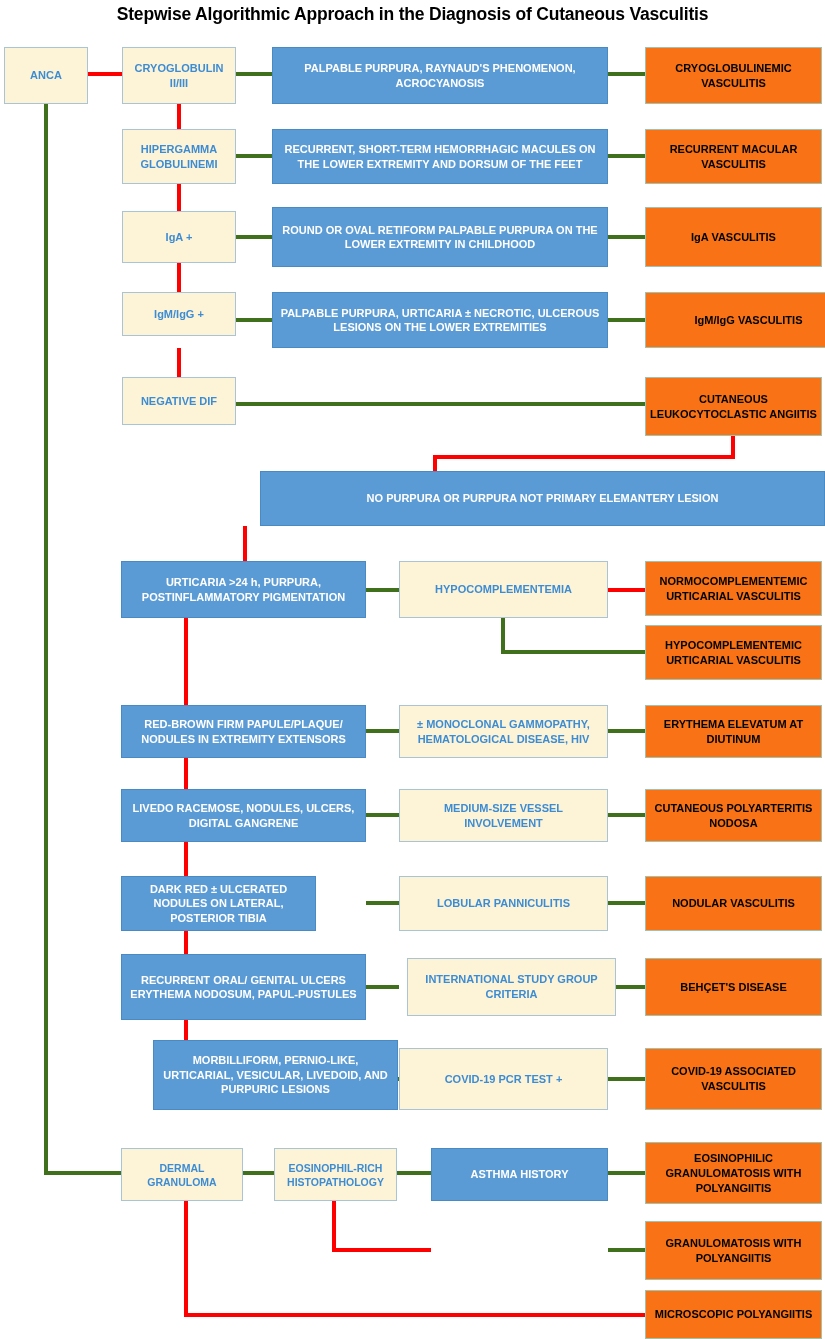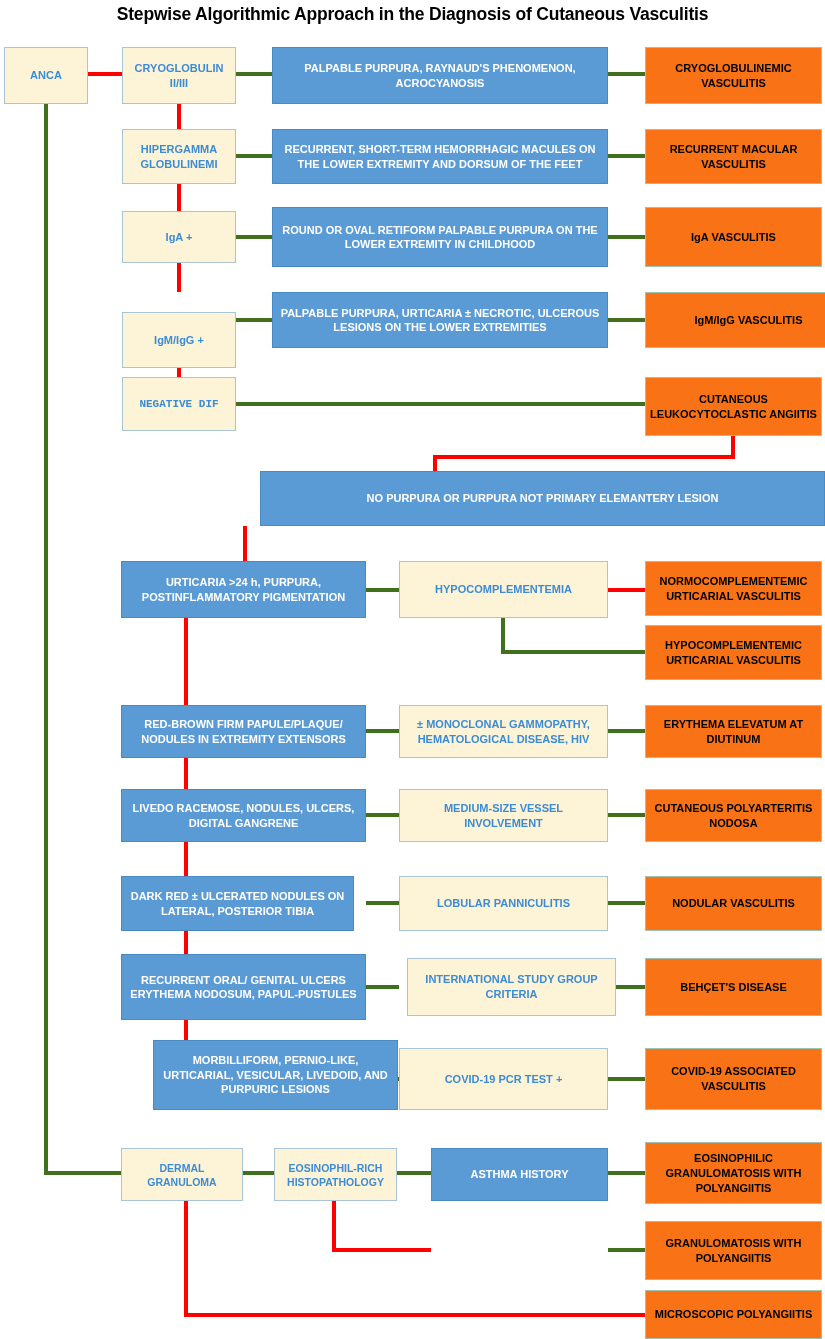--- a/index.html
+++ b/index.html
@@ -172,33 +172,33 @@
     </div>
 
   <div class="node blue" style="left:272px;top:207px;width:336px;height:60px;">
     <span class="lbl">ROUND OR OVAL RETIFORM PALPABLE PURPURA ON THE LOWER EXTREMITY IN CHILDHOOD</span>
     </div>
 
   <div class="node green" style="left:645px;top:207px;width:177px;height:60px;">
     <span class="lbl">IgA VASCULITIS</span>
     </div>
 
-  <div class="node cream" style="left:122px;top:292px;width:114px;height:56px;margin-top:20px;">
+  <div class="node cream" style="left:122px;top:292px;width:114px;height:44px;">
     <span class="lbl">IgM/IgG +</span>
     </div>
 
   <div class="node blue" style="left:272px;top:292px;width:336px;height:56px;">
     <span class="lbl">PALPABLE PURPURA, URTICARIA ± NECROTIC, ULCEROUS LESIONS ON THE LOWER EXTREMITIES</span>
     </div>
 
   <div class="node green" style="left:645px;top:292px;width:207px;height:56px;">
     <span class="lbl">IgM/IgG VASCULITIS</span>
     </div>
 
-  <div class="node cream" style="left:122px;top:377px;width:114px;height:54px;font-family:Liberation Mono, monospace;">
+  <div class="node cream" style="left:122px;top:377px;width:114px;height:48px;">
     <span class="lbl">NEGATIVE DIF</span>
     </div>
 
   <div class="node green" style="left:645px;top:377px;width:177px;height:59px;">
     <span class="lbl">CUTANEOUS LEUKOCYTOCLASTIC ANGIITIS</span>
     </div>
 
   <div class="node blue" style="left:260px;top:471px;width:565px;height:55px;">
     <span class="lbl">NO PURPURA OR PURPURA NOT PRIMARY ELEMANTERY LESION</span>
     </div>
@@ -236,21 +236,21 @@
     </div>
 
   <div class="node cream" style="left:399px;top:789px;width:209px;height:53px;">
     <span class="lbl">MEDIUM-SIZE VESSEL INVOLVEMENT</span>
     </div>
 
   <div class="node green" style="left:645px;top:789px;width:177px;height:53px;">
     <span class="lbl">CUTANEOUS POLYARTERITIS NODOSA</span>
     </div>
 
-  <div class="node blue" style="left:121px;top:876px;width:233px;height:55px;">
+  <div class="node blue" style="left:121px;top:876px;width:195px;height:55px;">
     <span class="lbl">DARK RED ± ULCERATED NODULES ON LATERAL, POSTERIOR TIBIA</span>
     </div>
 
   <div class="node cream" style="left:399px;top:876px;width:209px;height:55px;">
     <span class="lbl">LOBULAR PANNICULITIS</span>
     </div>
 
   <div class="node green" style="left:645px;top:876px;width:177px;height:55px;">
     <span class="lbl">NODULAR VASCULITIS</span>
     </div>

